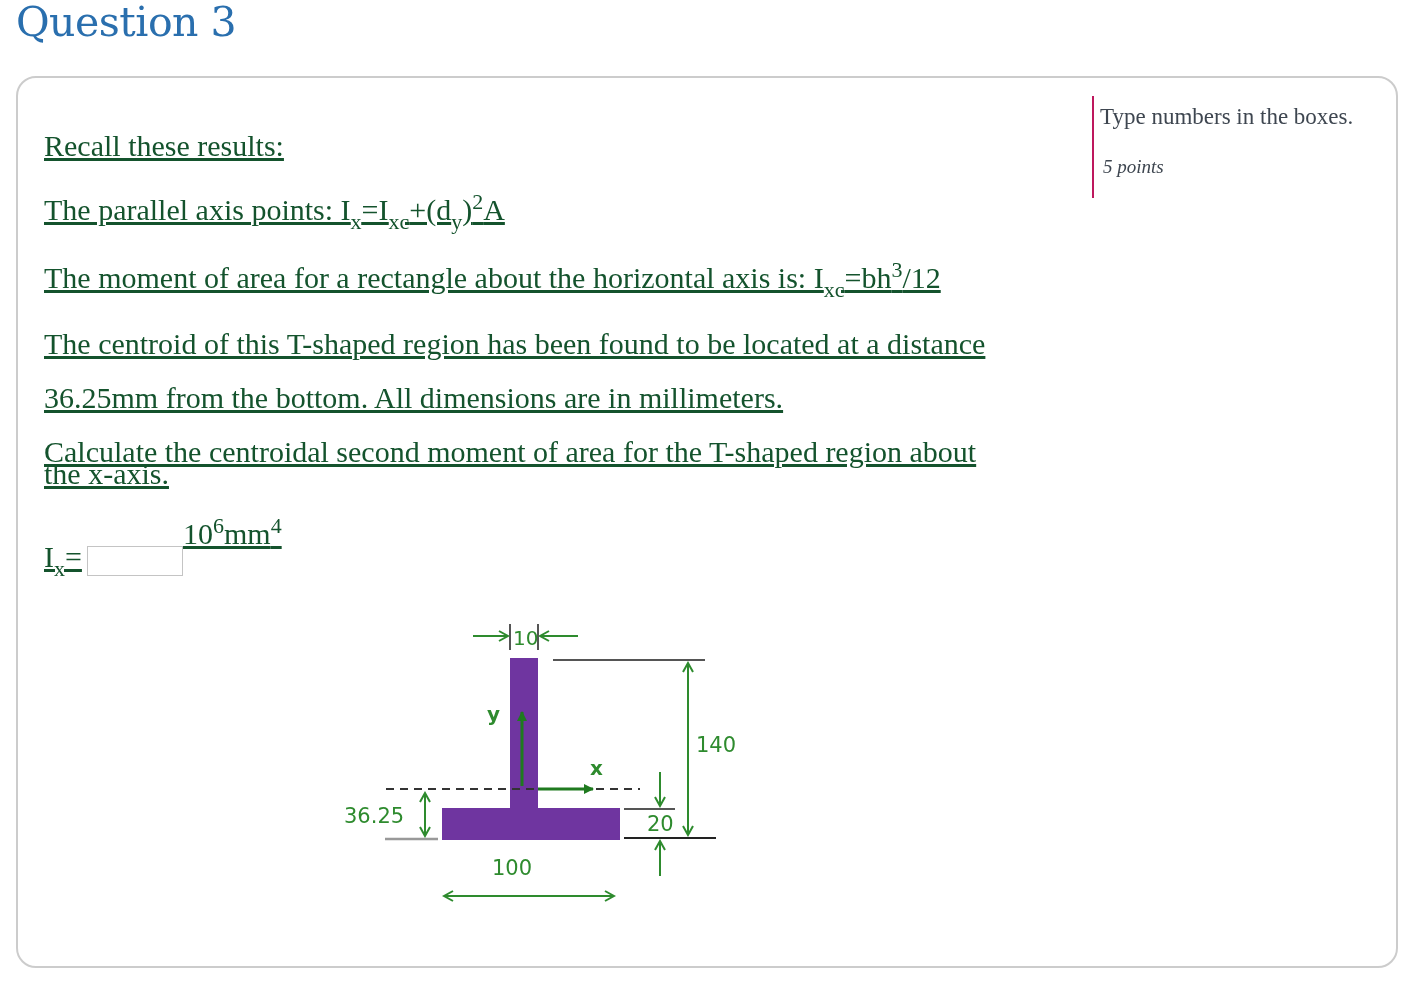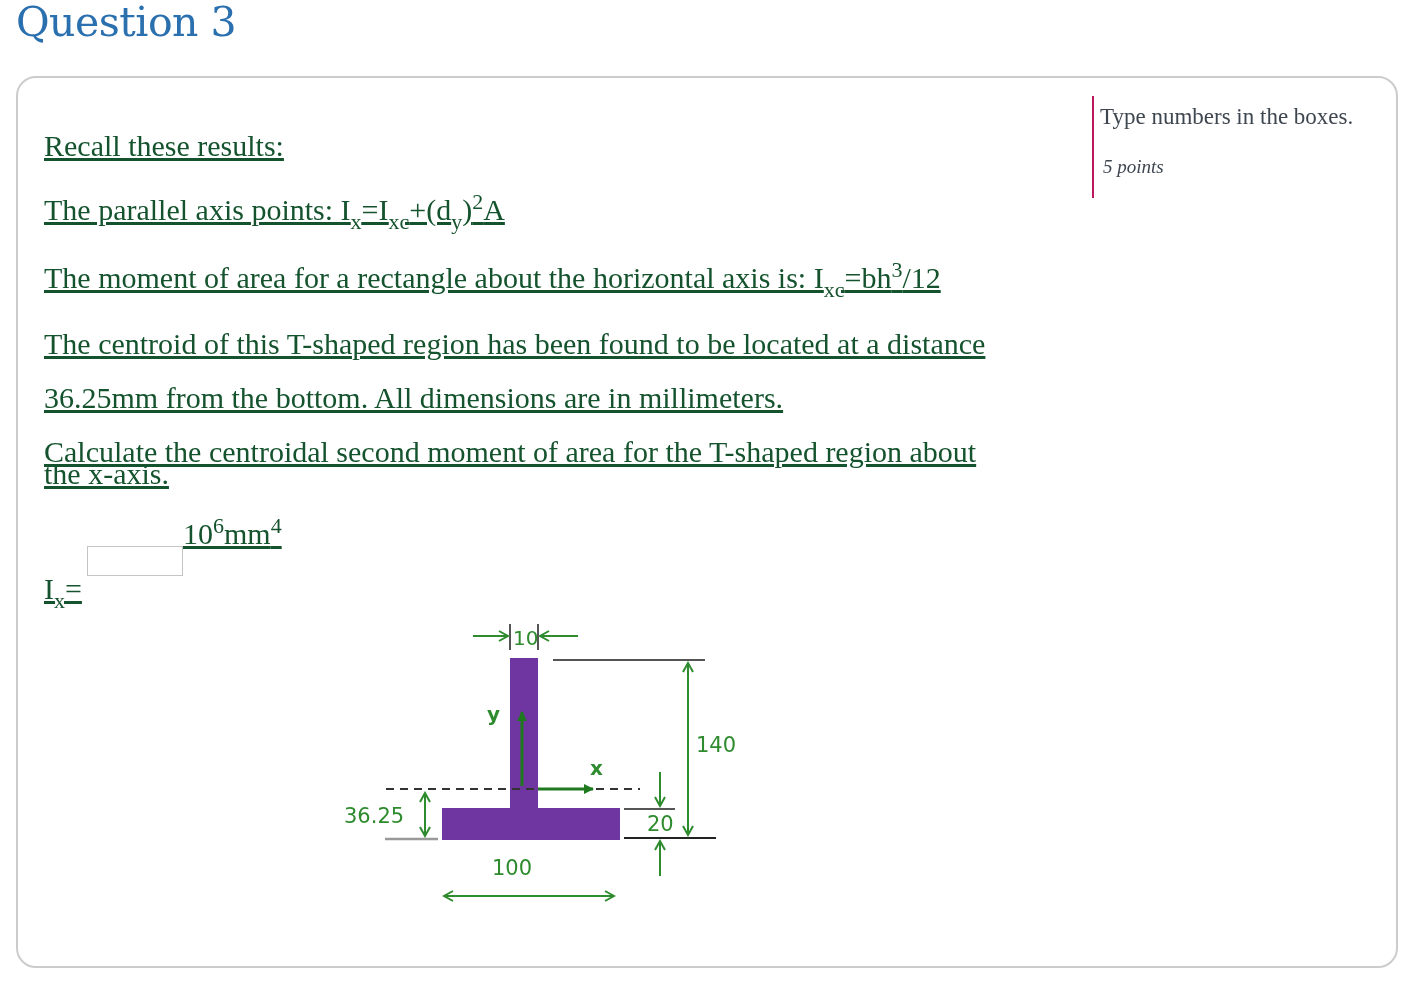--- a/index.html
+++ b/index.html
@@ -45,21 +45,21 @@
   <p class="p" style="top:189px"><span>The parallel axis points: I</span><span class="sub">x</span><span>=I</span><span class="sub">xc</span><span>+(d</span><span class="sub">y</span><span>)</span><span class="sup">2</span><span>A</span></p>
 
   <p class="p" style="top:257px"><span>The moment of area for a rectangle about the horizontal axis is: I</span><span class="sub">xc</span><span>=bh</span><span class="sup">3</span><span>/12</span></p>
 
   <p class="p" style="top:323px">The centroid of this T-shaped region has been found to be located at a distance</p>
   <p class="p" style="top:377px">36.25mm from the bottom. All dimensions are in millimeters.</p>
 
   <p class="p" style="top:431px">Calculate the centroidal second moment of area for the T-shaped region about</p>
   <p class="p" style="top:453px">the x-axis.</p>
 
-  <p class="p" style="top:568px"><span>I</span><span class="sub">x</span><span>=</span></p>
+  <p class="p" style="top:536px"><span>I</span><span class="sub">x</span><span>=</span></p>
   <p class="p" style="top:513px; left:139px"><span>10</span><span class="sup">6</span><span>mm</span><span class="sup">4</span></p>
 </div>
 
 <input class="answer-input" type="text" placeholder="" style="">
 
 <svg class="diagram" viewBox="0 0 1428 1004" width="1428" height="1004">
   <defs>
     <marker id="ah" markerWidth="12" markerHeight="12" refX="10" refY="6" orient="auto" markerUnits="userSpaceOnUse">
       <path d="M1,1 L10,6 L1,11" fill="none" stroke="#2e8b2e" stroke-width="2"></path>
     </marker>

